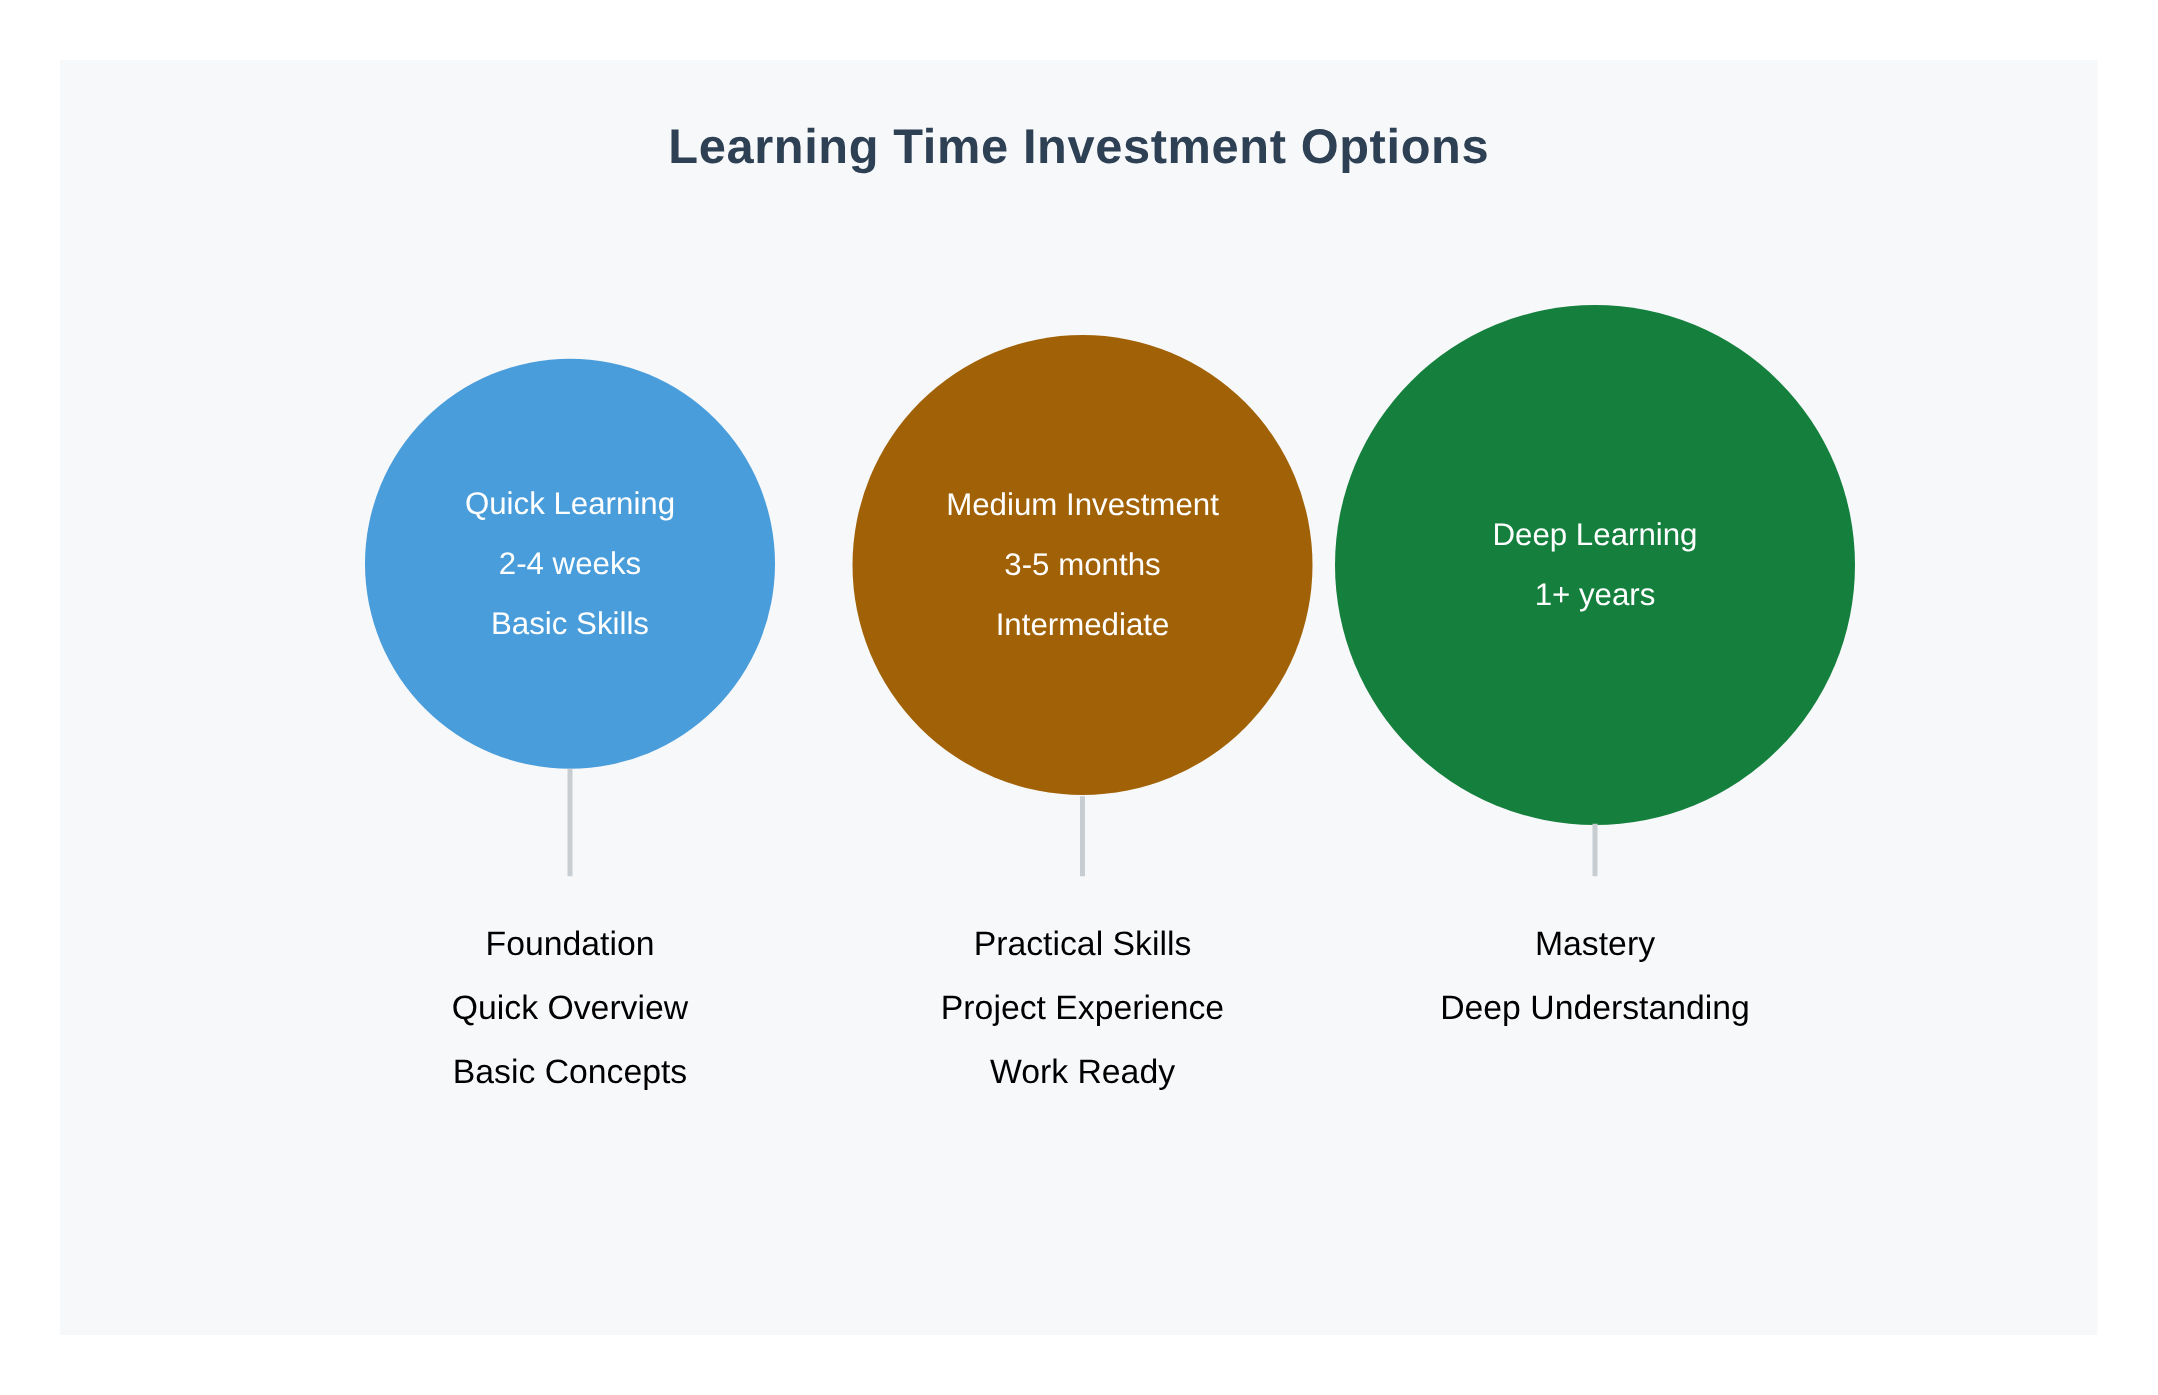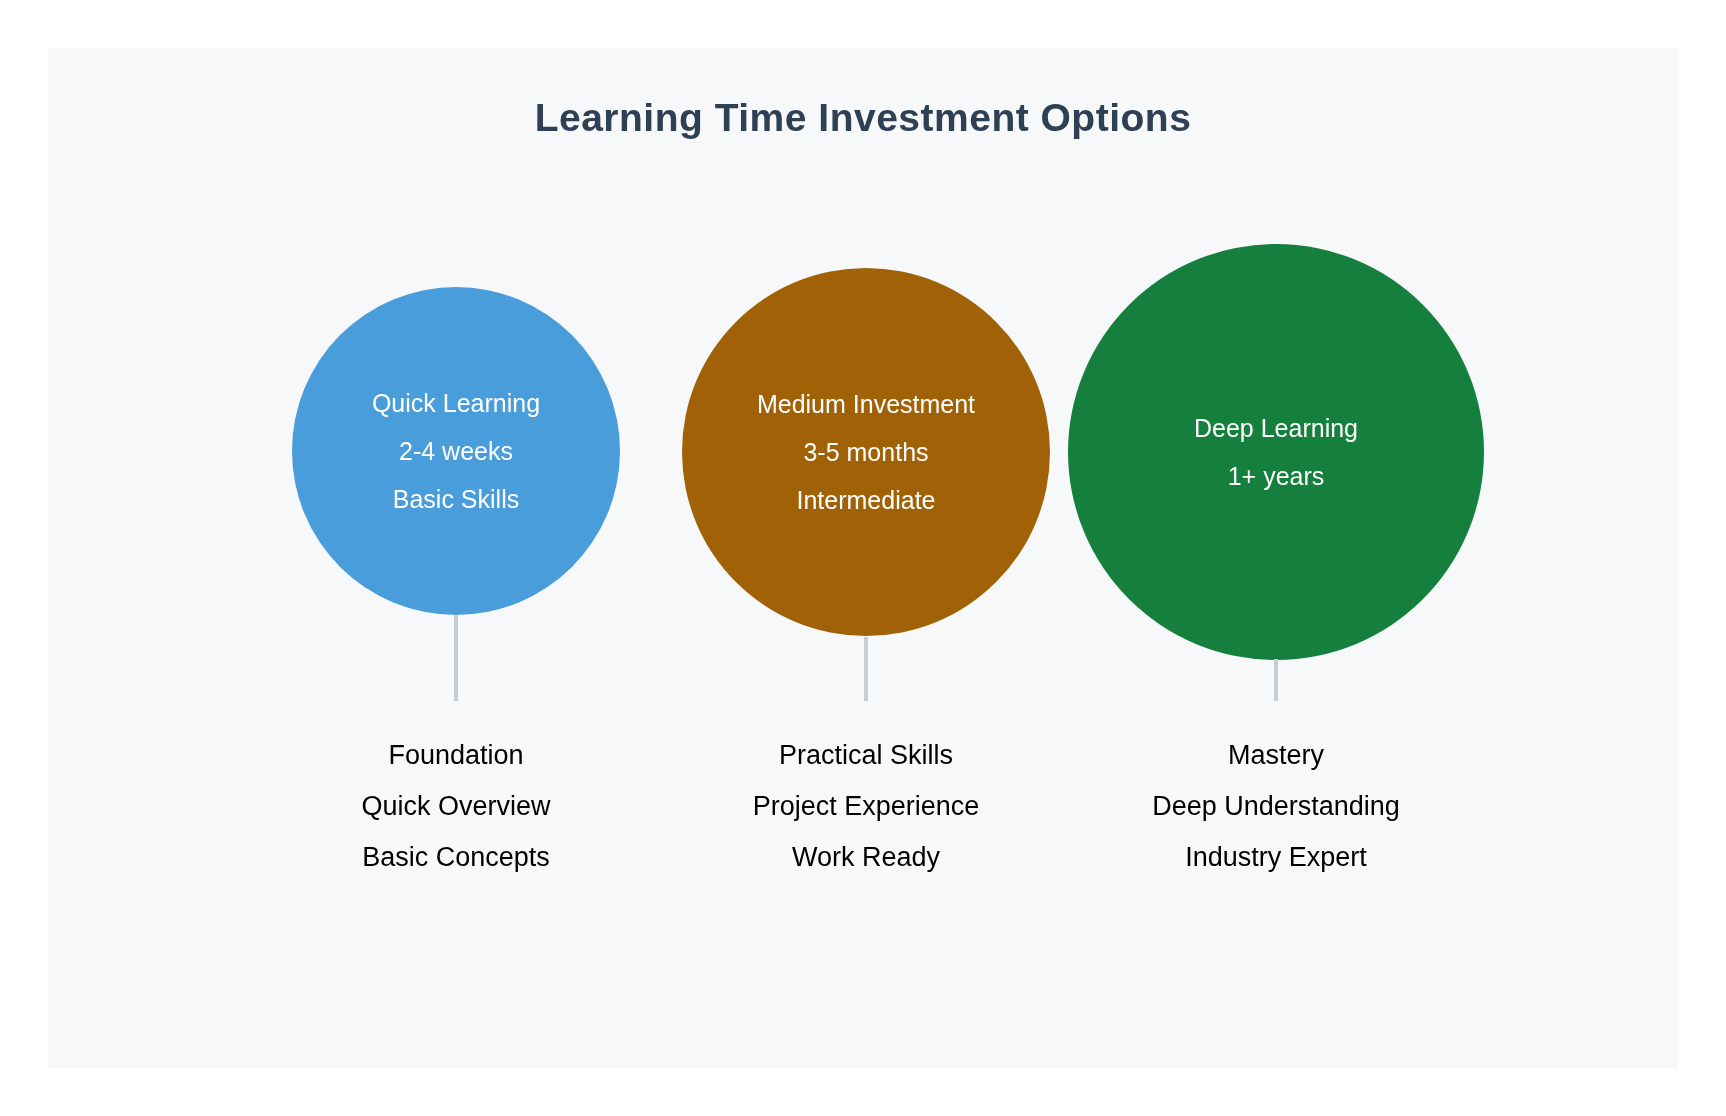--- a/index.html
+++ b/index.html
@@ -81,16 +81,15 @@
   </div>
 
   <div class="circle circle-deep" style="background-color: #15803d;">
     <div>Deep Learning</div>
     <div>1+ years</div>
   </div>
   <div class="connector connector-deep"></div>
   <div class="details details-deep">
     <div>Mastery</div>
     <div>Deep Understanding</div>
-    <div>Industry Expert</div>
   </div>
 
 </div>
 
 </body></html>

